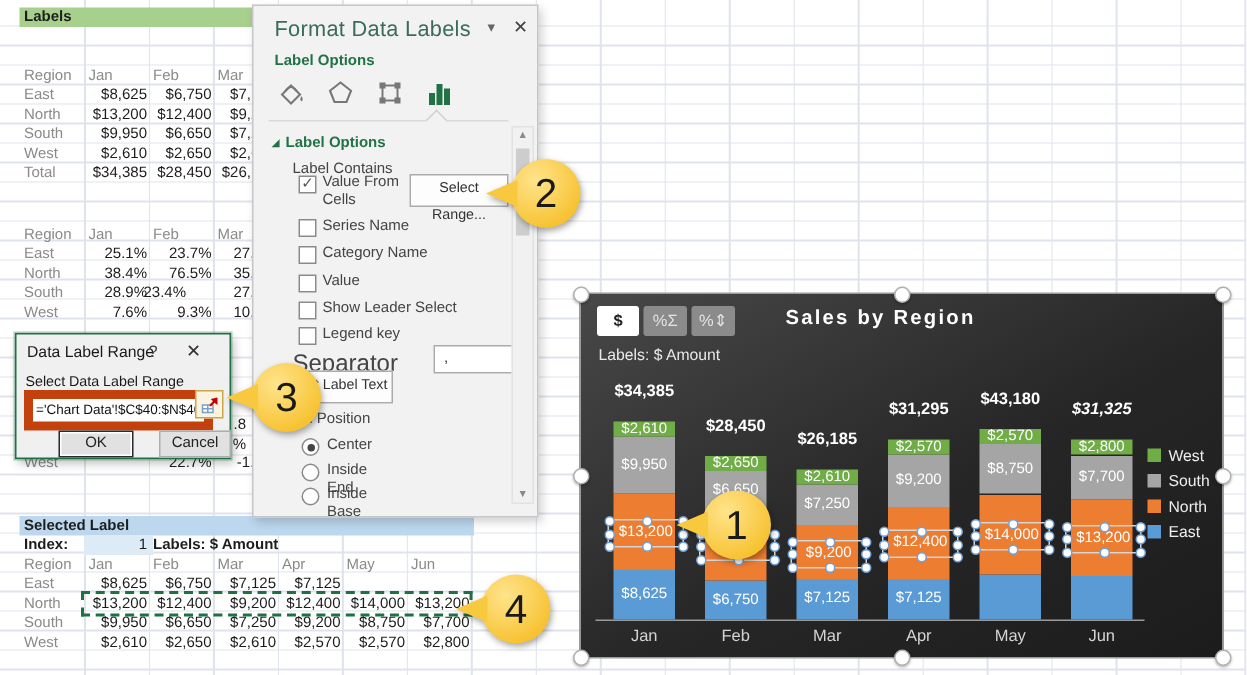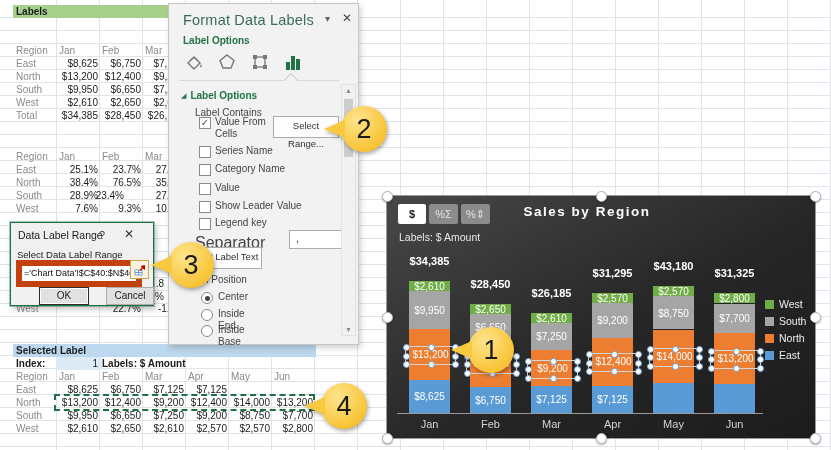--- a/index.html
+++ b/index.html
@@ -239,21 +239,21 @@
         <div class="dlabel" style="left: 266px; width: 41px; top: 95px;">$2,570</div>
         <div class="totlab" style="left: 246px; top: 64px;">$43,180</div>
         <div class="catlab" style="left: 256px;">May</div>
         <div class="seg" style="left: 327px; top: 187.7px; width: 41px; height: 29.3px; background: rgb(91, 155, 213);"></div>
         <div class="seg" style="left: 327px; top: 137.1px; width: 41px; height: 50.7px; background: rgb(237, 125, 49);"></div>
         <div class="selbox" style="left: 323px; top: 153.9px; width: 49px;">$13,200<div class="hdot" style="left: -3px; top: -3px;"></div><div class="hdot" style="left: 21.5px; top: -3px;"></div><div class="hdot" style="left: 46px; top: -3px;"></div><div class="hdot" style="left: -3px; top: 5.5px;"></div><div class="hdot" style="left: 46px; top: 5.5px;"></div><div class="hdot" style="left: -3px; top: 14px;"></div><div class="hdot" style="left: 21.5px; top: 14px;"></div><div class="hdot" style="left: 46px; top: 14px;"></div></div>
         <div class="seg" style="left: 327px; top: 107.5px; width: 41px; height: 29.6px; background: rgb(165, 165, 165);"></div>
         <div class="dlabel" style="left: 327px; width: 41px; top: 122.3px;">$7,700</div>
         <div class="seg" style="left: 327px; top: 96.7px; width: 41px; height: 10.7px; background: rgb(112, 173, 71);"></div>
         <div class="dlabel" style="left: 327px; width: 41px; top: 102.1px;">$2,800</div>
-        <div class="totlab" style="left: 307px; top: 70.7px;">$31,325</div>
+        <div class="totlab" style="left: 307px; top: 70.7px; font-style: italic;">$31,325</div>
         <div class="catlab" style="left: 317px;">Jun</div>
       </div>
     <div class="legend" id="legend">
         <div class="lrow" style="top: 0px;"><span class="lsq" style="background: rgb(112, 173, 71);"></span><span class="ltx">West</span></div>
         <div class="lrow" style="top: 17px;"><span class="lsq" style="background: rgb(165, 165, 165);"></span><span class="ltx">South</span></div>
         <div class="lrow" style="top: 34px;"><span class="lsq" style="background: rgb(237, 125, 49);"></span><span class="ltx">North</span></div>
         <div class="lrow" style="top: 51px;"><span class="lsq" style="background: rgb(91, 155, 213);"></span><span class="ltx">East</span></div>
       </div>
   </div>
   <div id="handles">
@@ -318,21 +318,21 @@
         <div class="cbrow" style="top: 159px;">
           <div class="cb"></div>
           <div class="cbl" style="width: 130px; white-space: nowrap;">Category Name</div>
         </div>
         <div class="cbrow" style="top: 178px;">
           <div class="cb"></div>
           <div class="cbl" style="width: 130px; white-space: nowrap;">Value</div>
         </div>
         <div class="cbrow" style="top: 196px;">
           <div class="cb"></div>
-          <div class="cbl" style="width: 130px; white-space: nowrap;">Show Leader Value</div>
+          <div class="cbl" style="width: 130px; white-space: nowrap;">Show Leader Select</div>
         </div>
         <div class="cbrow" style="top: 213px;">
           <div class="cb"></div>
           <div class="cbl" style="width: 130px; white-space: nowrap;">Legend key</div>
         </div>
       </div>
     <div class="sr-btn">Select Range...</div>
     <div class="sep-label">Separator</div>
     <div class="sep-dd"><span>,</span><span class="dd-arr">▾</span></div>
     <div class="reset-btn">Reset Label Text</div>

